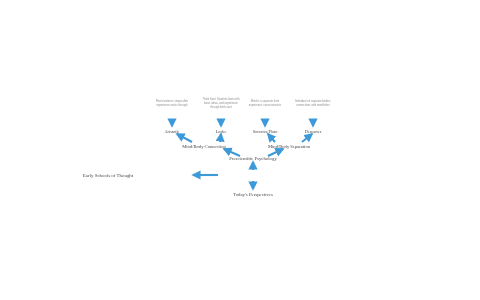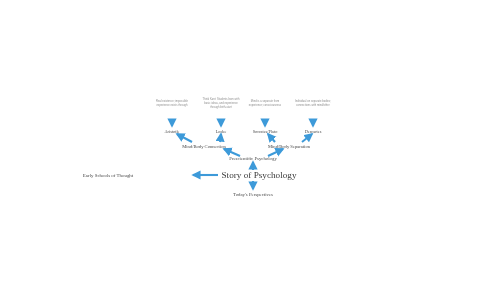--- a/index.html
+++ b/index.html
@@ -57,23 +57,20 @@
     <line x1="275" y1="142" x2="268" y2="134" stroke="#3d9ad9" stroke-width="2.1" marker-end="url(#ah)"></line>
 
     <line x1="302" y1="142" x2="312" y2="134" stroke="#3d9ad9" stroke-width="2.1" marker-end="url(#ah)"></line>
 
     <line x1="172" y1="119" x2="172" y2="126" stroke="#3d9ad9" stroke-width="2.1" marker-end="url(#ah)"></line>
     <line x1="221" y1="119" x2="221" y2="126" stroke="#3d9ad9" stroke-width="2.1" marker-end="url(#ah)"></line>
     <line x1="265" y1="119" x2="265" y2="126" stroke="#3d9ad9" stroke-width="2.1" marker-end="url(#ah)"></line>
     <line x1="313" y1="119" x2="313" y2="126" stroke="#3d9ad9" stroke-width="2.1" marker-end="url(#ah)"></line>
   </svg>
 
-  <div class="node" style="left:259px;top:175px;transform:translate(-50%,-50%);">
-    <div class="title">Story of Psychology</div>
-  </div>
 
   <div class="node" style="left:108px;top:175px;transform:translate(-50%,-50%);">
     <div class="label side">Early Schools of Thought</div>
   </div>
 
   <div class="node" style="left:253px;top:158px;transform:translate(-50%,-50%);">
     <div class="label lvl-sub">Prescientific Psychology</div>
   </div>
 
   <div class="node" style="left:253px;top:194px;transform:translate(-50%,-50%);">

